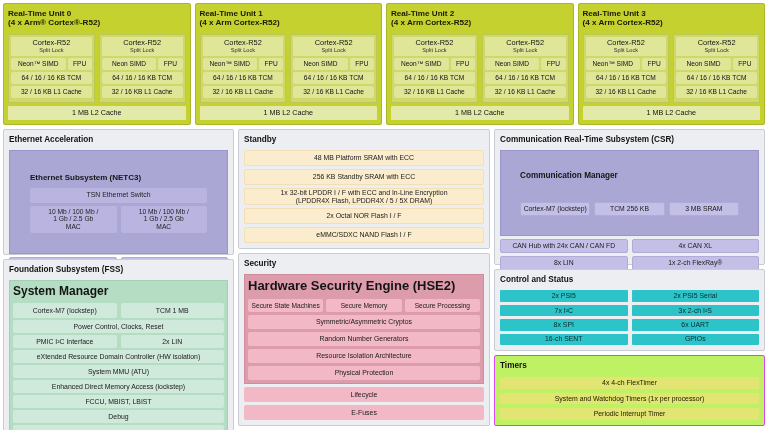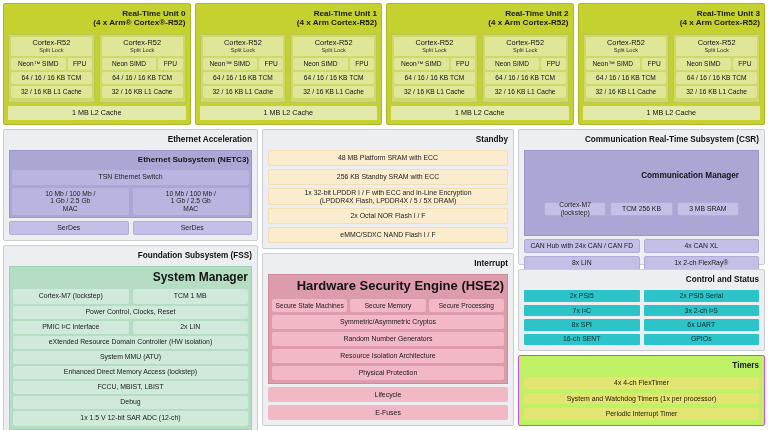--- a/index.html
+++ b/index.html
@@ -13,21 +13,21 @@
     position: relative;
     width: 768px; height: 430px;
     background: #ffffff;
     padding: 3px;
   }
 
   
   .blk { border-radius: 2px; }
   .title {
     font-weight: bold;
-    text-align: right;
+    text-align: left;
     line-height: 1.15;
   }
   .cell {
     text-align: center;
     border-radius: 2px;
     display: flex;
     align-items: center;
     justify-content: center;
     line-height: 1.15;
   }
@@ -94,37 +94,37 @@
   }
 
   
   #grid {
     display: flex;
     gap: 4px;
     margin-top: 4px;
     height: 297px;
   }
   .col { display: flex; flex-direction: column; gap: 4px; }
-  #col-left  { width: 255px; }
+  #col-left  { width: 231px; }
   #col-mid   { width: 252px; }
   #col-right { flex: 1 1 auto; }
 
   
   .eth-outer {
     background: #eceef1;
     border: 1px solid #c9ccd4;
     padding: 3px 5px 5px 5px;
     height: 126px;
     display: flex; flex-direction: column; gap: 3px;
   }
   .sec-title { font-size: 8.2px; color: #111; padding: 2px 0 3px 0; }
   .eth-inner {
     background: #aba7d5;
     border: 1px solid #9a95cb;
-    padding: 2px;
+    padding: 20px;
     display: flex; flex-direction: column; gap: 3px;
     flex: 1 1 auto;
   }
   .eth-inner-title { font-size: 8px; color: #141414; padding: 2px 0 2px 0; }
   .eth-switch {
     background: #b9b5e0;
     font-size: 6.9px; color: #222;
     height: 15px;
   }
   .eth-macs { display: flex; gap: 4px; flex: 1 1 auto; }
@@ -501,21 +501,21 @@
         </div>
         <div class="cell mem-cell">
           <span class="l">2x Octal NOR Flash I / F</span>
         </div>
         <div class="cell mem-cell">
           <span class="l">eMMC/SDXC NAND Flash I / F</span>
         </div>
       </div>
 
       <div class="sec-outer blk">
-        <div class="title sec-title">Interrupt</div>
+        <div class="title sec-title">Security</div>
         <div class="hse">
           <div class="title hse-title">Hardware Security Engine (HSE2)</div>
           <div class="hse-row3">
             <div class="cell hse-cell">Secure State Machines</div>
             <div class="cell hse-cell">Secure Memory</div>
             <div class="cell hse-cell">Secure Processing</div>
           </div>
           <div class="cell hse-wide">Symmetric/Asymmetric Cryptos</div>
           <div class="cell hse-wide">Random Number Generators</div>
           <div class="cell hse-wide">Resource Isolation Architecture</div>

